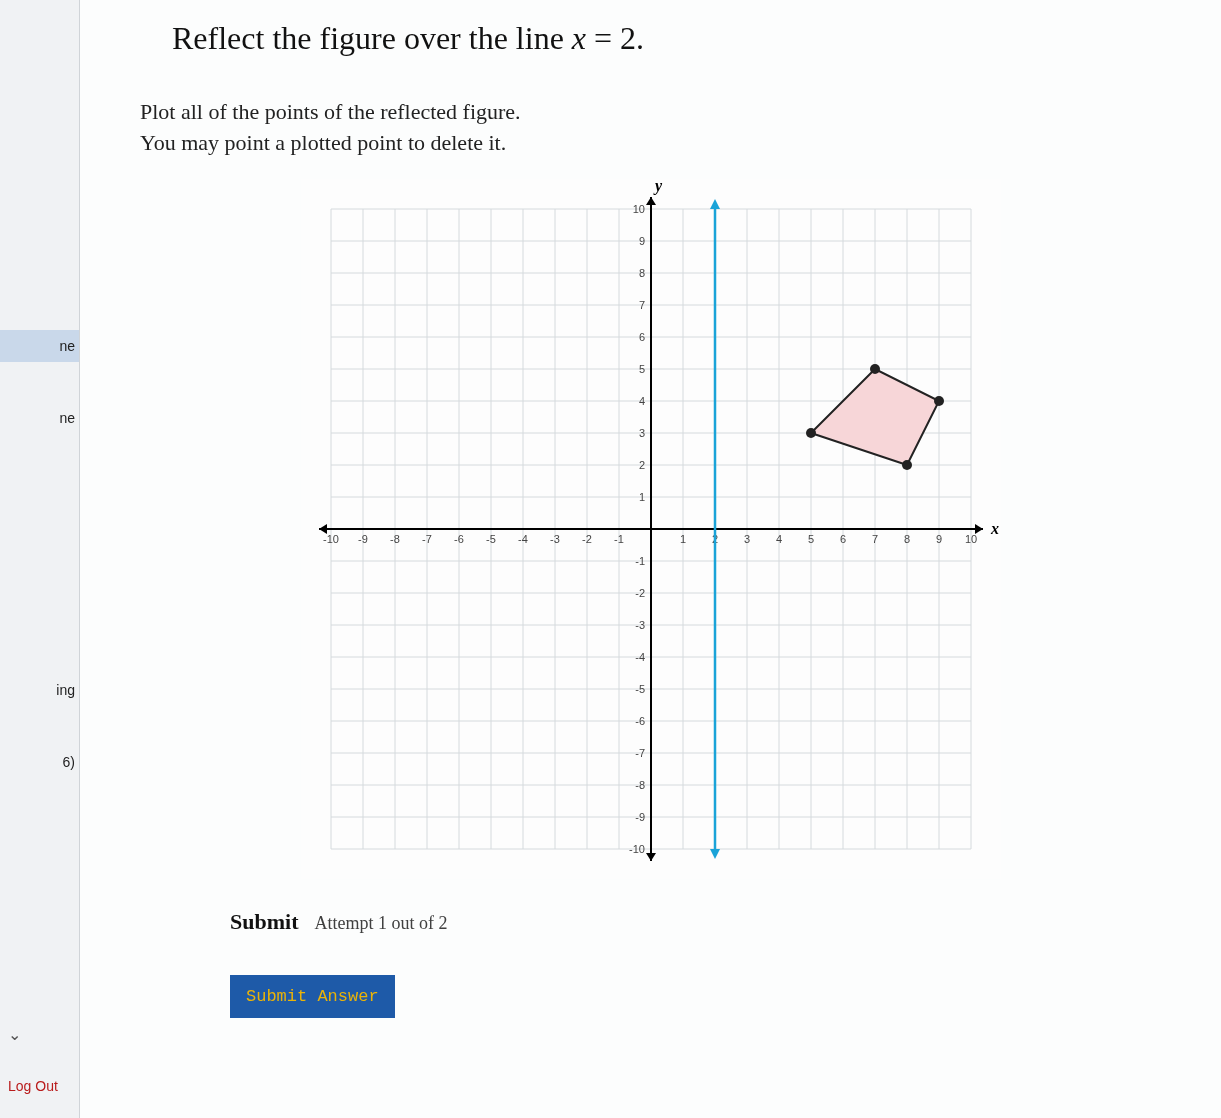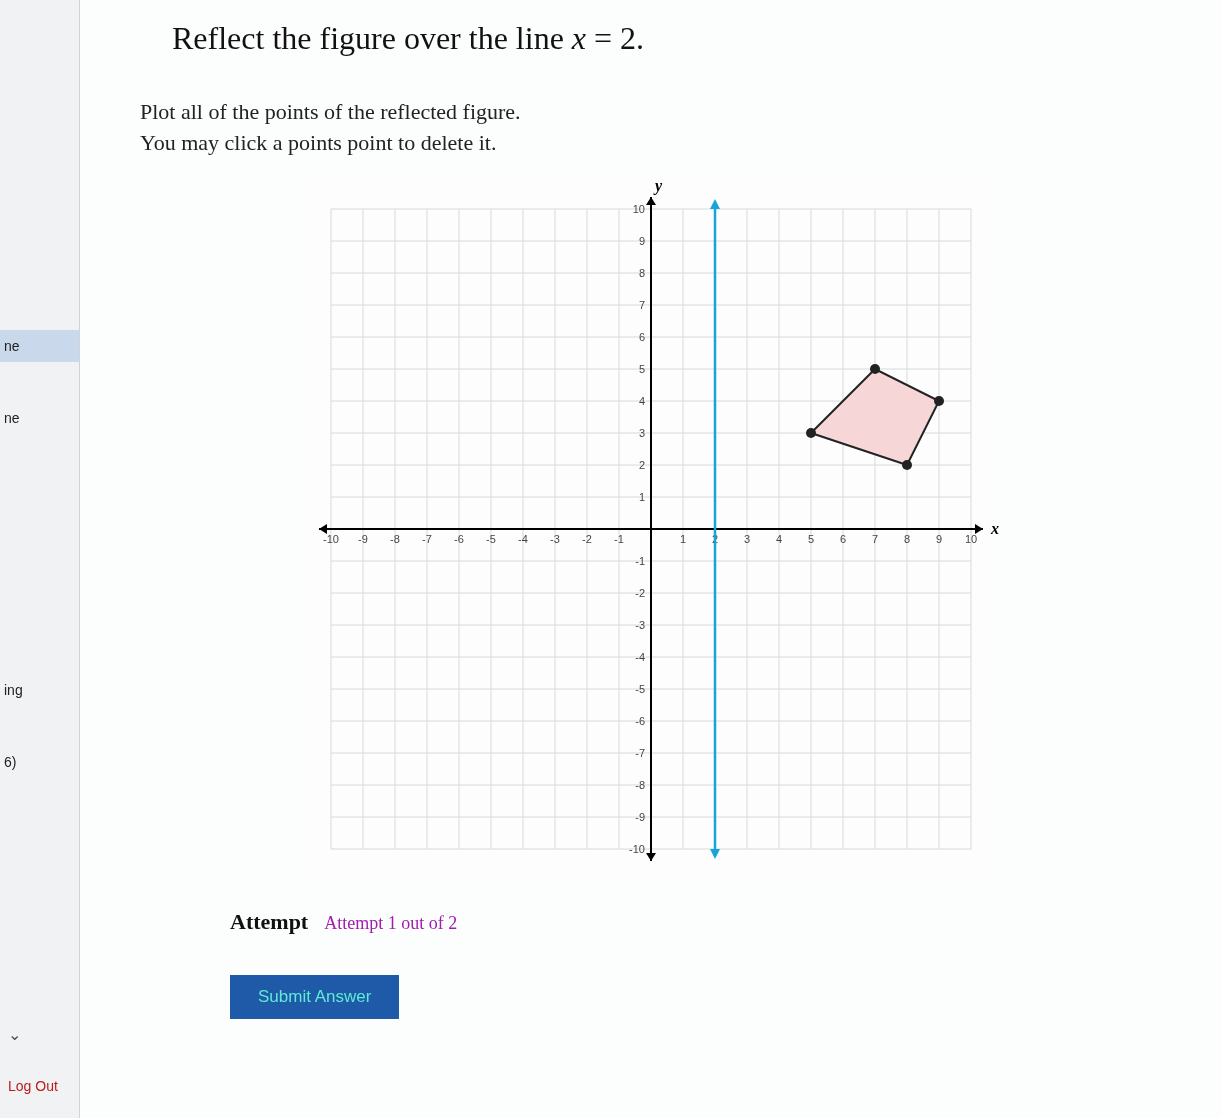--- a/index.html
+++ b/index.html
@@ -17,20 +17,21 @@
   border-right: 1px solid #d0d4d8;
   display: flex;
   flex-direction: column;
   padding-top: 80px;
 }
 .sidebar-item {
   padding: 8px 4px;
   font-family: Arial, sans-serif;
   font-size: 14px;
   color: #222;
+  text-align: right;
   margin-bottom: 40px;
   cursor: pointer;
 }
 .sidebar-item.active {
   background: #c9d8ea;
 }
 .sidebar-bottom {
   margin-top: auto;
   margin-bottom: 20px;
   padding: 0 8px;
@@ -90,30 +91,30 @@
   font-family: Georgia, serif;
   font-size: 22px;
   font-weight: bold;
   color: #111;
   display: inline-block;
   margin-right: 12px;
 }
 .attempt-text {
   font-family: Georgia, serif;
   font-size: 18px;
-  color: #a21caf;
+  color: #404040;
 }
 .submit-btn {
   margin-top: 40px;
   margin-left: 90px;
   background: #1e5aa8;
-  color: #5eead4;
+  color: #eab308;
   border: none;
-  padding: 12px 28px;
-  font-family: Liberation Sans, sans-serif;
+  padding: 12px 16px;
+  font-family: Liberation Mono, monospace;
   font-size: 17px;
   cursor: pointer;
 }
 </style>
 </head>
 <body>
 
 <div class="sidebar">
   <div style="height:250px"></div>
   <div class="sidebar-item active">ne</div>
@@ -127,21 +128,21 @@
   </div>
 </div>
 
 <div class="main">
   <div class="title">
     <span>Reflect the figure over the line </span><span class="math">x</span><span> = 2.</span>
   </div>
 
   <div class="instructions">
     <div>Plot all of the points of the reflected figure.</div>
-    <div>You may click a points point to delete it.</div>
+    <div>You may point a plotted point to delete it.</div>
   </div>
 
   <div class="graph-container">
     <svg class="graph-svg" viewBox="0 0 700 700" id="graph-svg">
         <line x1="30" y1="670" x2="30" y2="30" stroke="#d5dadd" stroke-width="1"></line>
         <line x1="62" y1="670" x2="62" y2="30" stroke="#d5dadd" stroke-width="1"></line>
         <line x1="94" y1="670" x2="94" y2="30" stroke="#d5dadd" stroke-width="1"></line>
         <line x1="126" y1="670" x2="126" y2="30" stroke="#d5dadd" stroke-width="1"></line>
         <line x1="158" y1="670" x2="158" y2="30" stroke="#d5dadd" stroke-width="1"></line>
         <line x1="190" y1="670" x2="190" y2="30" stroke="#d5dadd" stroke-width="1"></line>
@@ -234,18 +235,18 @@
         <polygon points="414,680 409,670 419,670" fill="#1aa3d8"></polygon>
         <polygon points="510,254 574,190 638,222 606,286" fill="#f7d6d8" stroke="#222" stroke-width="2"></polygon>
         <circle cx="510" cy="254" r="5" fill="#222"></circle>
         <circle cx="574" cy="190" r="5" fill="#222"></circle>
         <circle cx="638" cy="222" r="5" fill="#222"></circle>
         <circle cx="606" cy="286" r="5" fill="#222"></circle>
       </svg>
   </div>
 
   <div class="answer-section">
-    <span class="answer-label">Attempt</span>
+    <span class="answer-label">Submit</span>
     <span class="attempt-text">Attempt 1 out of 2</span>
   </div>
 
   <button class="submit-btn">Submit Answer</button>
 </div>
 
 </body></html>

